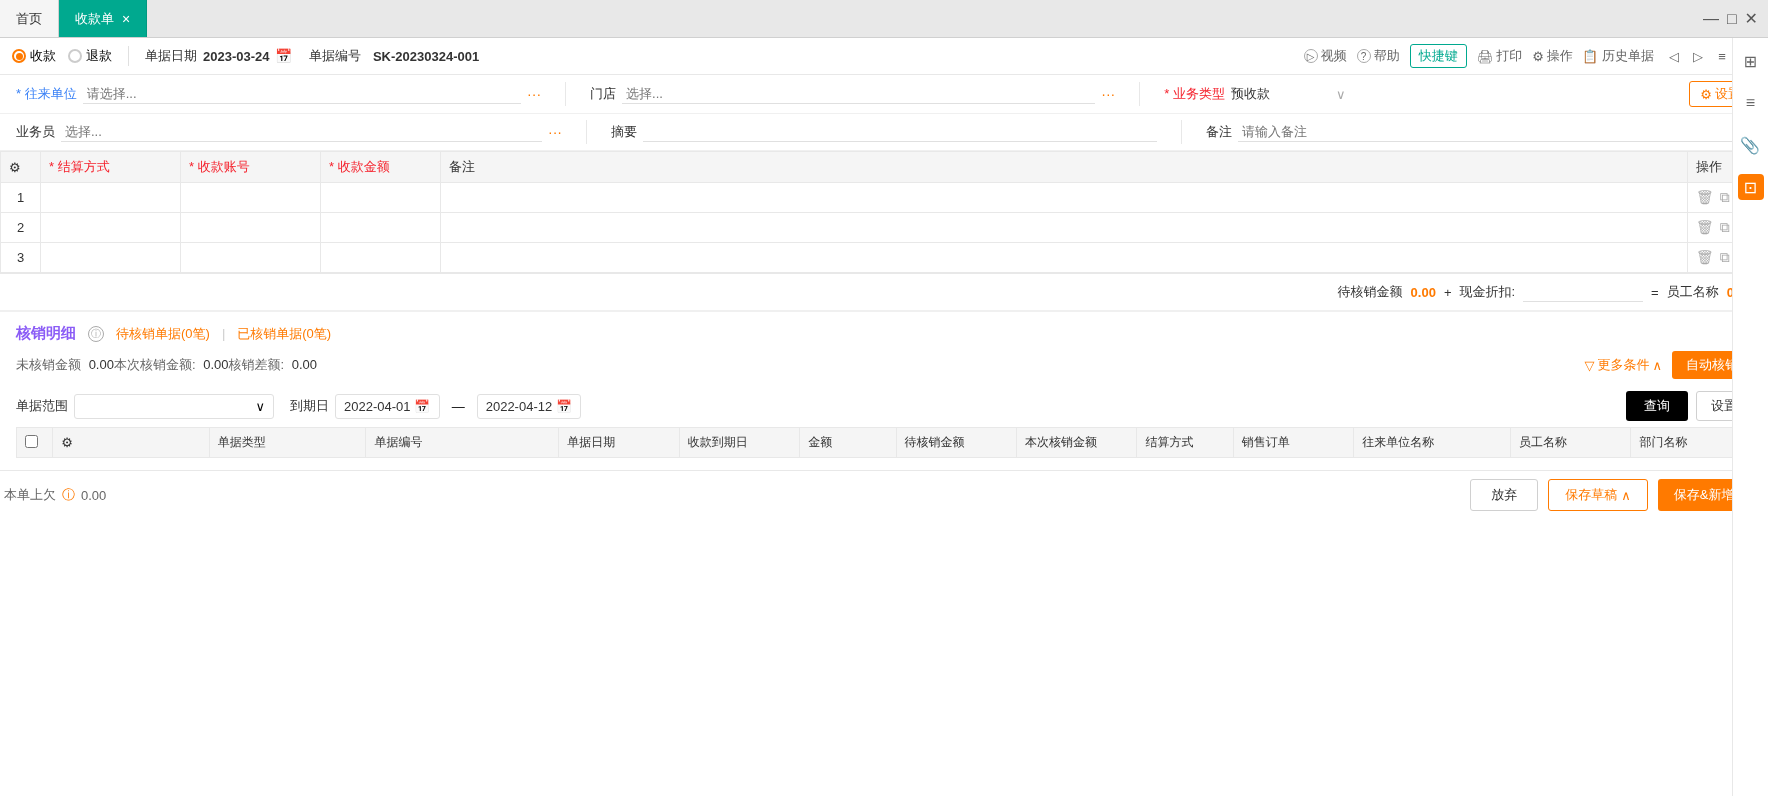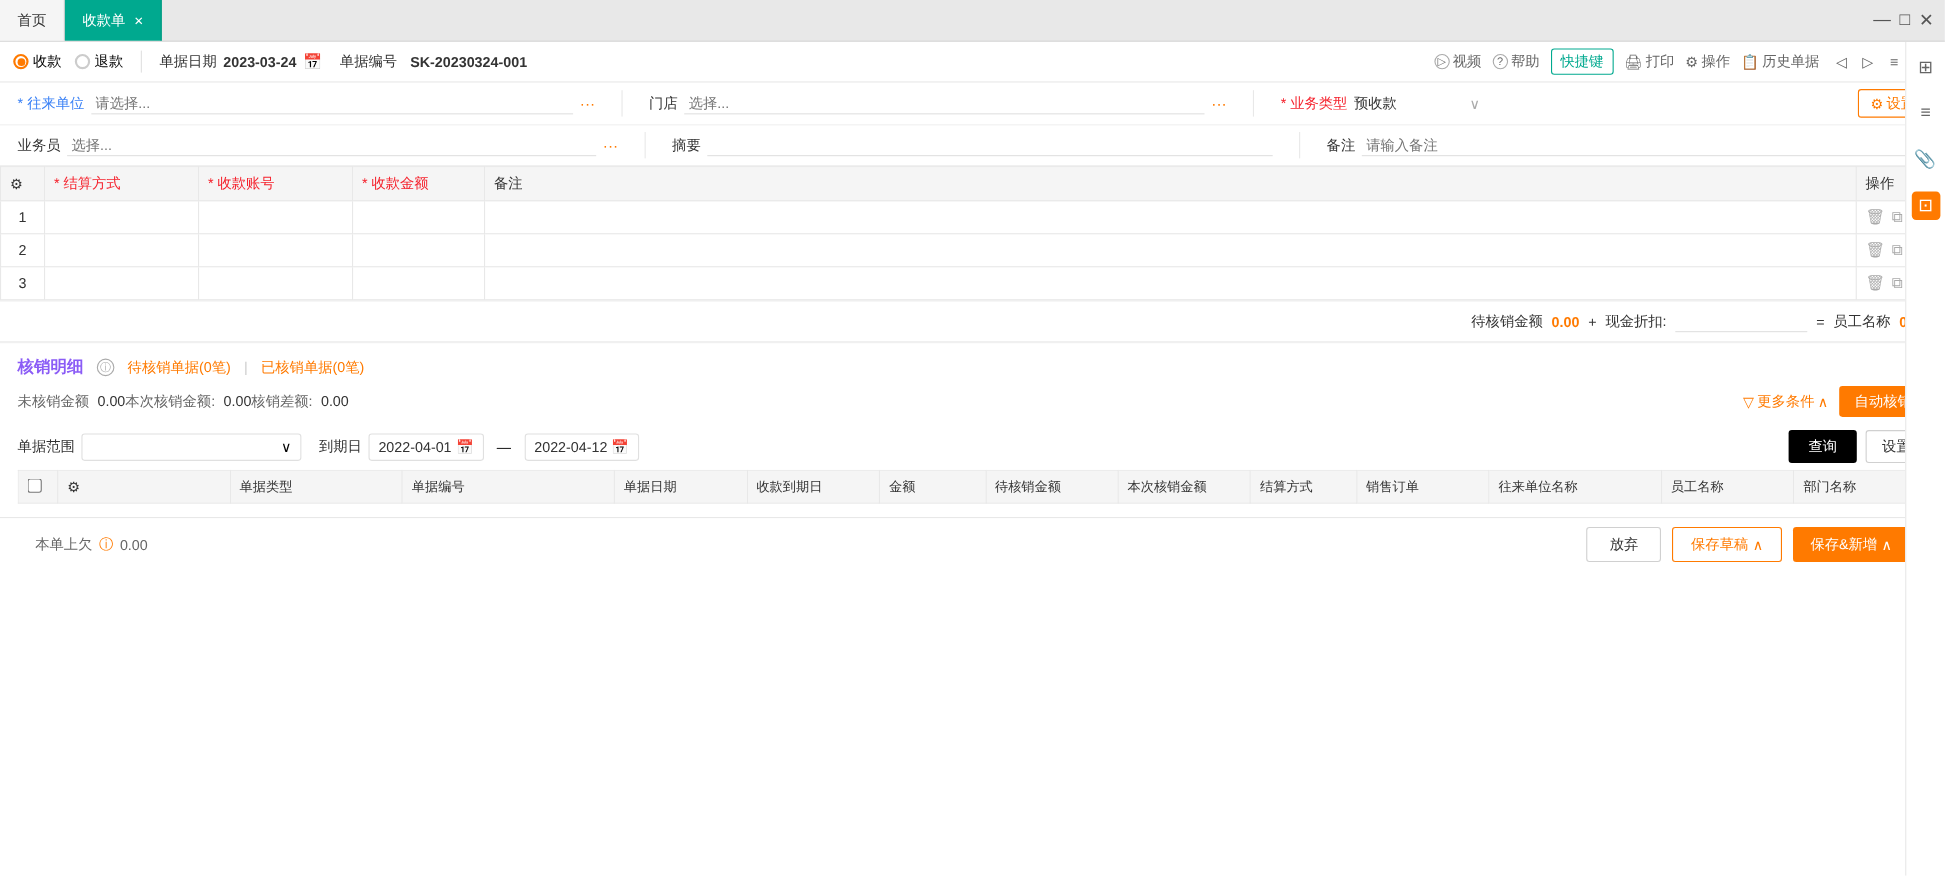--- a/index.html
+++ b/index.html
@@ -98,21 +98,21 @@
     .filter-actions { margin-left: auto; display: flex; gap: 8px; }
     .query-btn { background: #000000; color: #fff; border: none; padding: 5px 18px; border-radius: 3px; cursor: pointer; font-size: 13px; }
     .settings-btn2 { background: #fff; color: #333; border: 1px solid #d0d0d0; padding: 5px 14px; border-radius: 3px; cursor: pointer; font-size: 13px; }
 
     
     .bottom-table { width: 100%; border-collapse: collapse; }
     .bottom-table th { background: #f5f5f5; border: 1px solid #e8e8e8; padding: 6px 8px; text-align: left; font-weight: normal; color: #333; white-space: nowrap; font-size: 12px; }
     .checkbox-col { width: 30px; text-align: center; }
 
     
-    .footer { display: flex; align-items: center; padding: 8px 32px; border-top: 1px solid #e8e8e8; background: #fff; gap: 12px; }
+    .footer { display: flex; align-items: center; padding: 8px 4px; border-top: 1px solid #e8e8e8; background: #fff; gap: 12px; }
     .footer-left { display: flex; align-items: center; gap: 6px; color: #666; font-size: 13px; }
     .footer-right { margin-left: auto; display: flex; gap: 10px; }
     .abandon-btn { background: #fff; color: #333; border: 1px solid #d0d0d0; padding: 6px 20px; border-radius: 3px; cursor: pointer; font-size: 14px; }
     .save-draft-btn { background: #fff; color: #ff7a00; border: 1px solid #ff7a00; padding: 6px 16px; border-radius: 3px; cursor: pointer; font-size: 14px; display: flex; align-items: center; gap: 4px; }
     .save-new-btn { background: #ff7a00; color: #fff; border: none; padding: 6px 16px; border-radius: 3px; cursor: pointer; font-size: 14px; display: flex; align-items: center; gap: 4px; }
 
     
     .right-sidebar { position: fixed; right: 0; top: 38px; width: 36px; height: calc(796px - 38px); display: flex; flex-direction: column; align-items: center; padding: 10px 0; gap: 16px; background: #fff; border-left: 1px solid #e8e8e8; z-index: 10; }
     .sidebar-icon { width: 26px; height: 26px; display: flex; align-items: center; justify-content: center; cursor: pointer; color: #666; font-size: 16px; }
     .sidebar-icon.highlight { background: #ff7a00; color: #fff; border-radius: 4px; }

